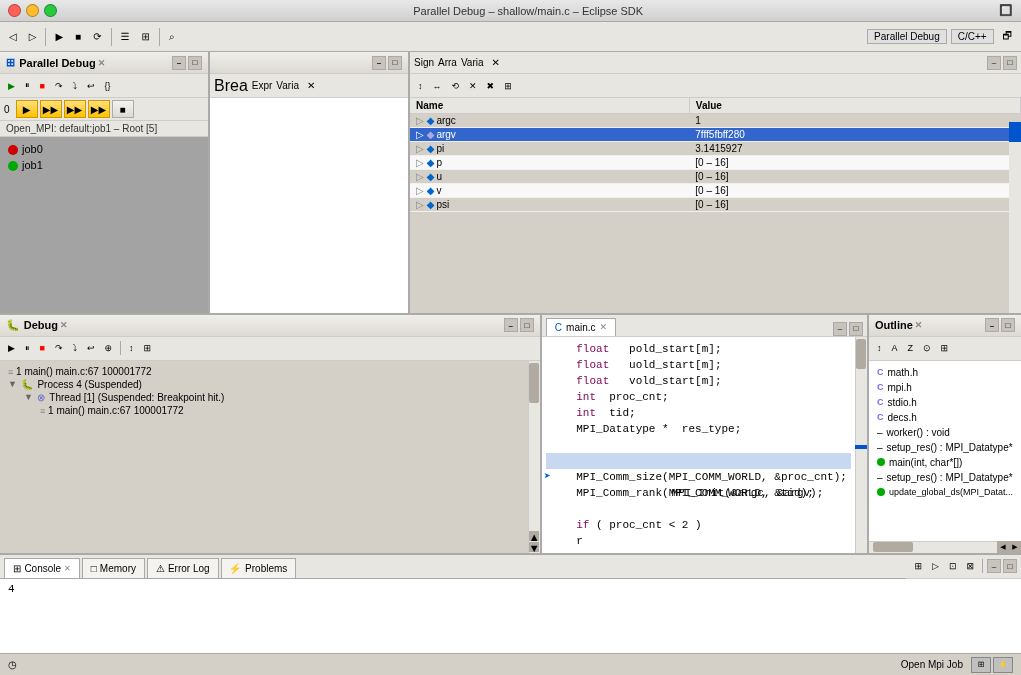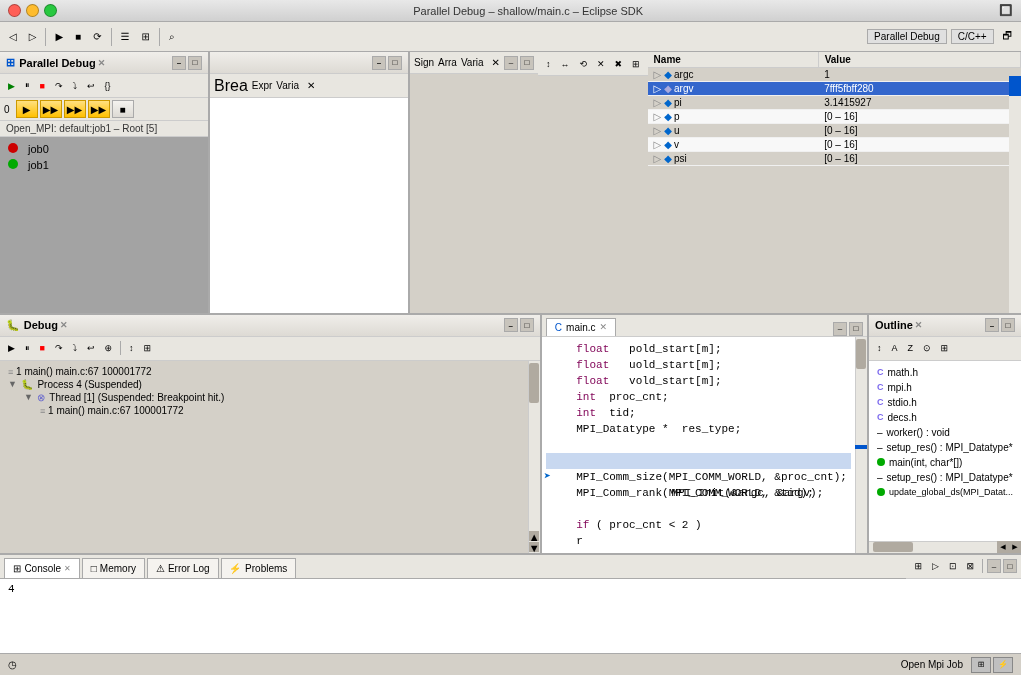--- a/index.html
+++ b/index.html
@@ -90,32 +90,32 @@
     .pd-header {
       background: #e8e6e0;
       padding: 2px 6px;
       font-size: 10px;
       border-bottom: 1px solid #ccc;
       color: #333;
     }
     .pd-jobs { padding: 4px; }
     .pd-job {
       display: flex;
-      align-items: flex-start;
+      align-items: flex-end;
       padding: 2px 4px;
-      gap: 10px;
+      gap: 4px;
       cursor: pointer;
     }
     .job-icon-red { width: 10px; height: 10px; border-radius: 50%; background: #cc0000; }
     .job-icon-green { width: 10px; height: 10px; border-radius: 50%; background: #00aa00; }
 
     .vars-panel {
       flex: 1;
       display: flex;
-      flex-direction: row;
+      flex-direction: column;
     }
 
     .vars-table { width: 100%; border-collapse: collapse; }
     .vars-table th {
       background: #e8e6e0;
       border-bottom: 1px solid #ccc;
       border-right: 1px solid #ccc;
       padding: 2px 6px;
       text-align: left;
       font-size: 10px;

